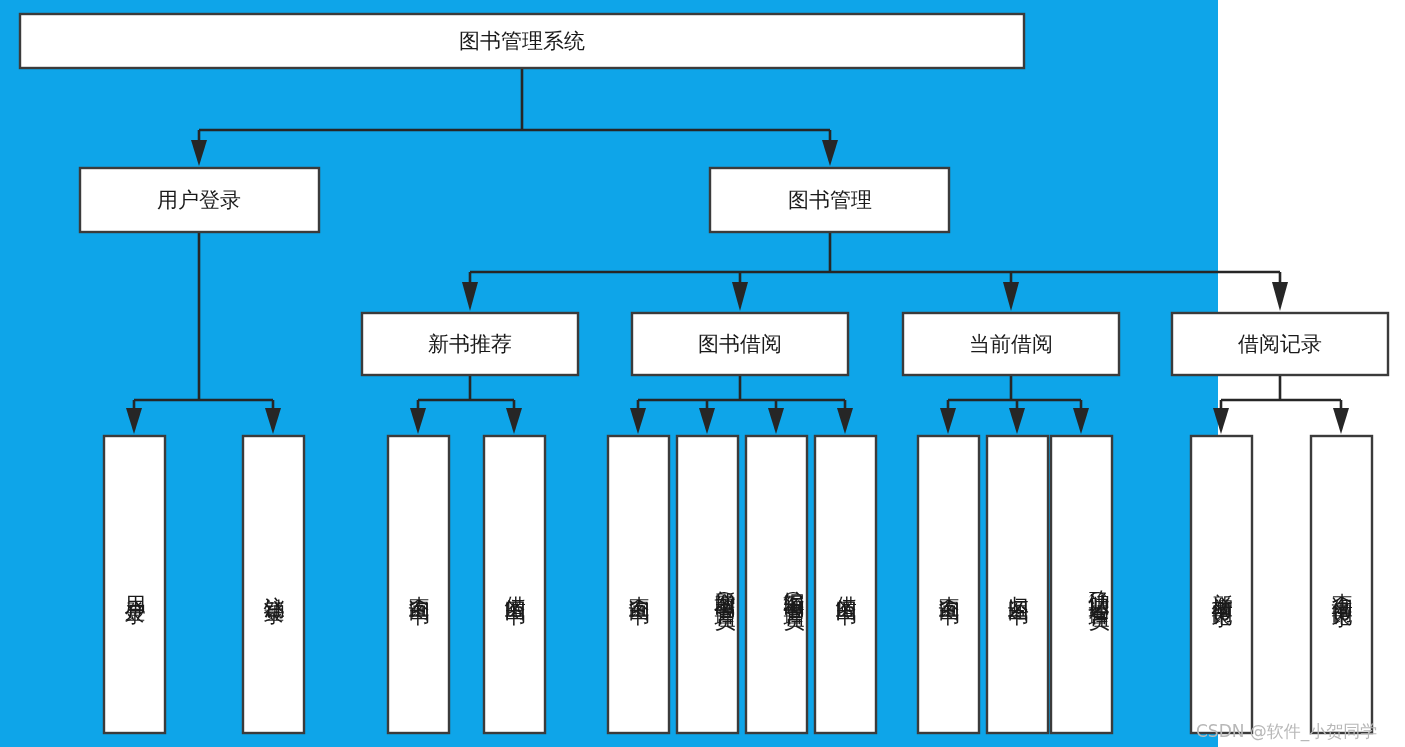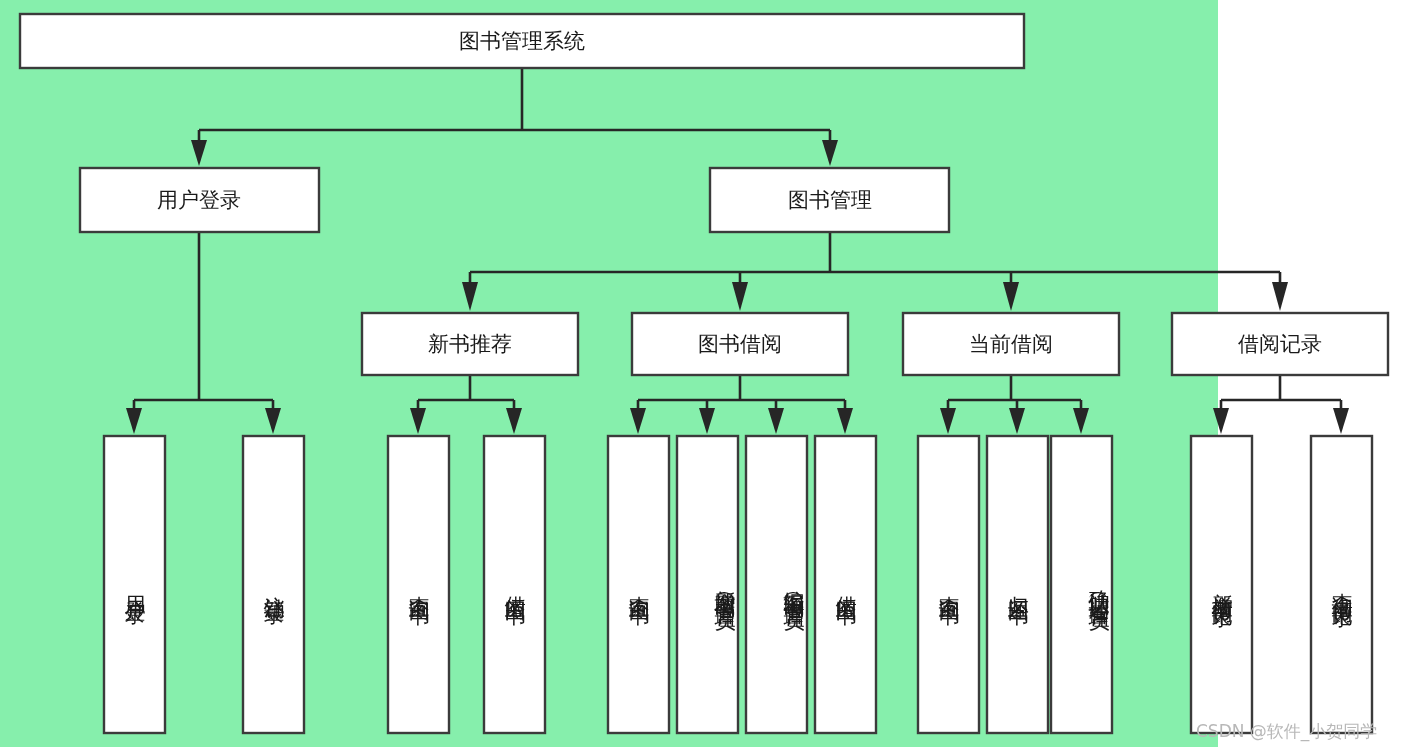--- a/index.html
+++ b/index.html
@@ -11,21 +11,21 @@
   body {
     font-family: "DejaVu Sans", "Liberation Sans", sans-serif;
     width: 1405px;
     height: 747px;
     overflow: hidden;
   }
   #diagram-root {
     position: relative;
     width: 1218px;
     height: 747px;
-    background: #86efac;
+    background: #0ea5e9;
     text-decoration: underline;
   }
   svg#flow-svg {
     position: absolute;
     left: 0;
     top: 0;
     width: 1405px;
     height: 747px;
     display: block;
   }

